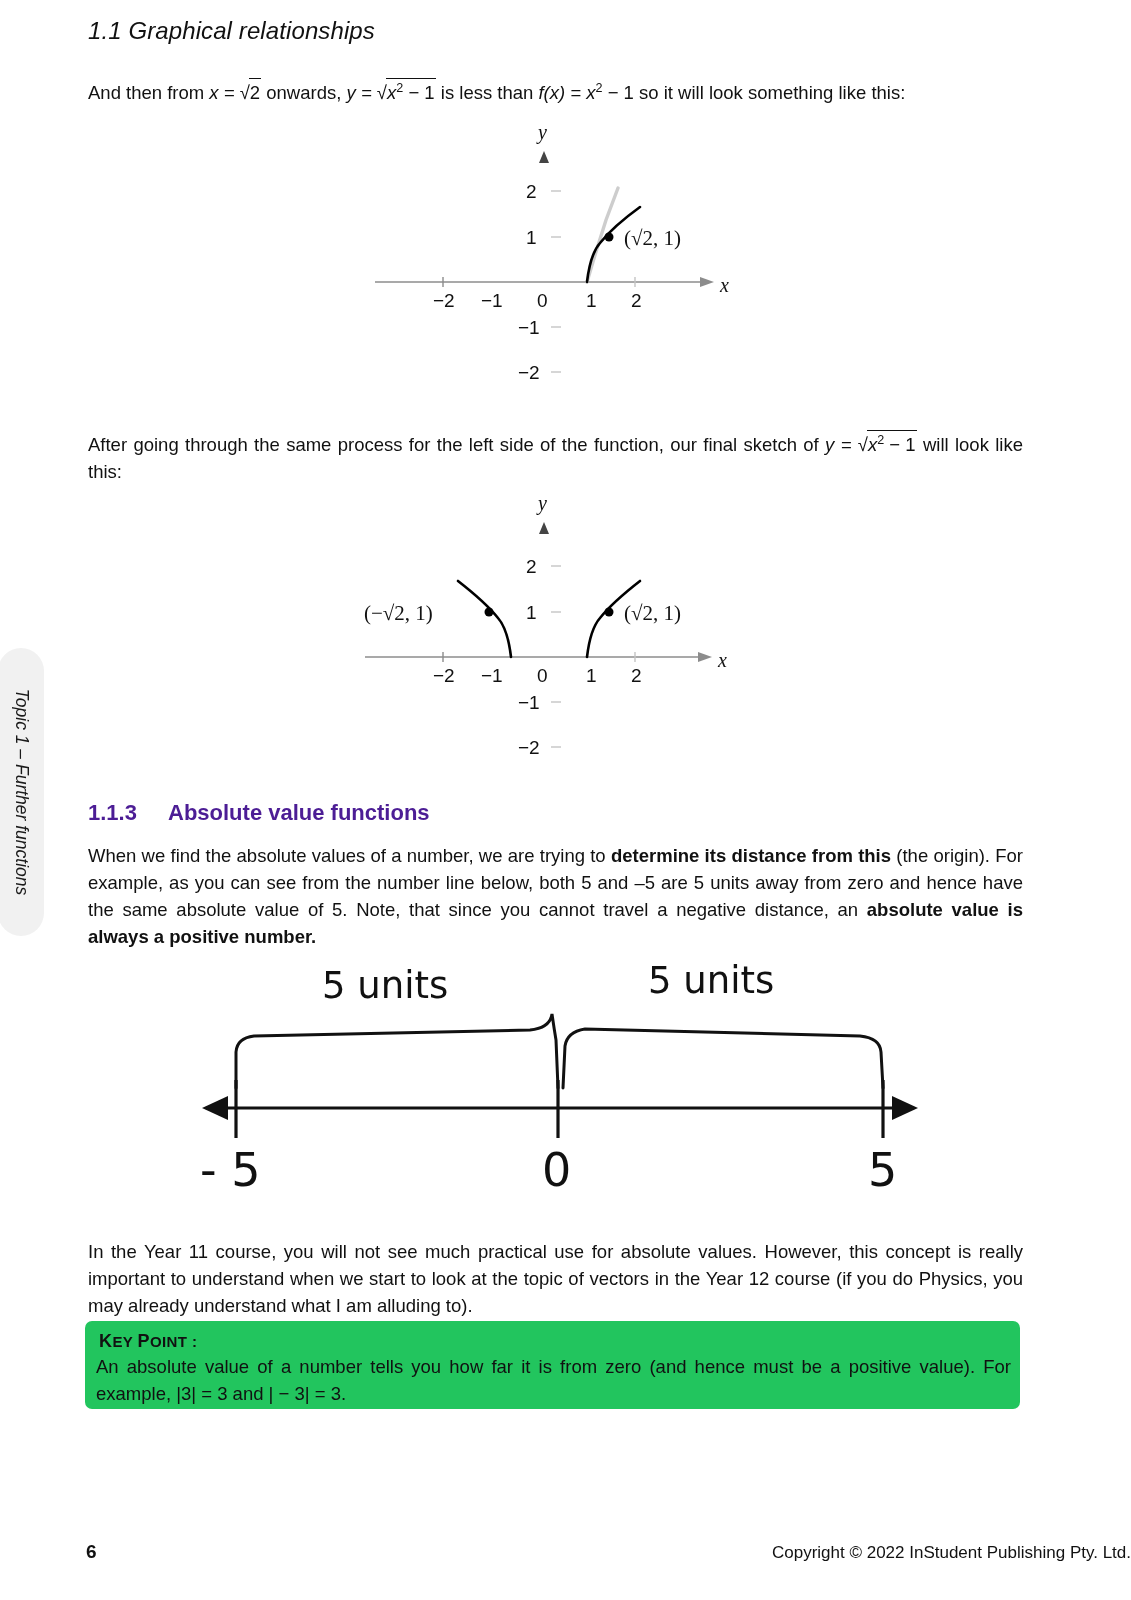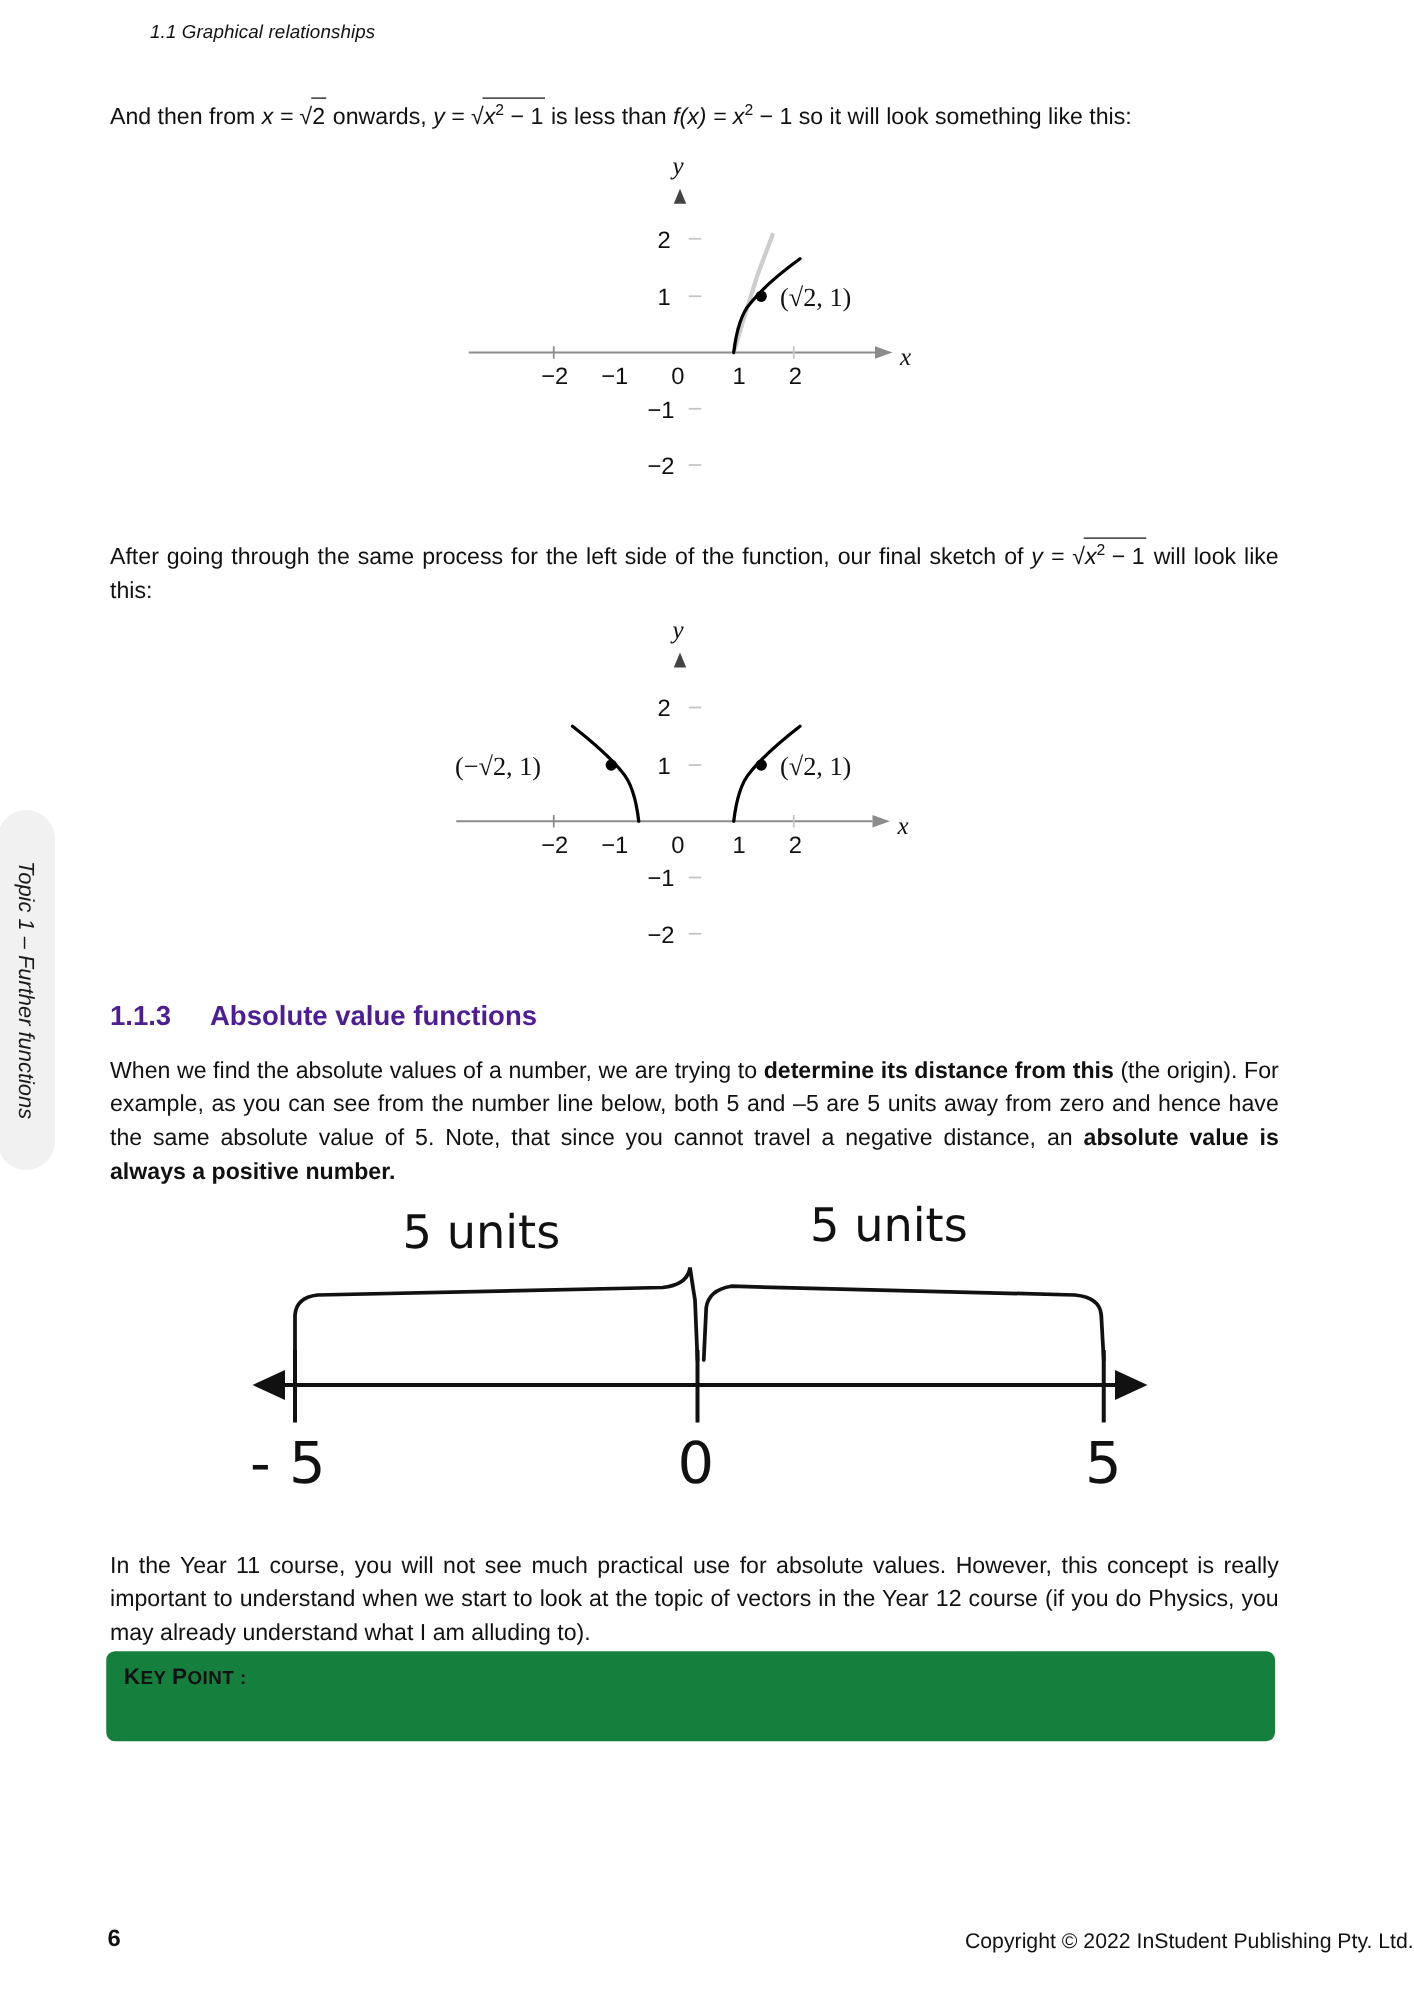--- a/index.html
+++ b/index.html
@@ -15,24 +15,23 @@
     color: #111111;
     overflow: hidden;
   }
 
   
   .running-header {
     position: absolute;
     left: 88px;
     top: 17px;
     font-style: italic;
-    font-size: 15px;
+    font-size: 24px;
     letter-spacing: .1px;
     color: #111;
-    margin-left: 32px;
   }
 
   
   .side-tab {
     position: absolute;
     left: -2px;
     top: 648px;
     width: 46px;
     height: 288px;
     background: #f1f1f1;
@@ -88,22 +87,22 @@
     color: #4c1d95;
   }
   .section-heading .num { display: inline-block; width: 80px; }
 
   
   .keypoint {
     position: absolute;
     left: 85px;
     top: 1321px;
     width: 935px;
-    height: 72px;
-    background: #15803d;
+    height: 88px;
+    background: #22c55e;
     border-radius: 7px;
   }
   .keypoint-title {
     position: absolute;
     left: 14px;
     top: 10px;
     font-weight: bold;
     font-size: 15px;
     letter-spacing: .4px;
   }
@@ -291,16 +290,17 @@
     <text class="nl-num" x="20" y="226">- 5</text>
     <text class="nl-num" x="362" y="226">0</text>
     <text class="nl-num" x="688" y="226">5</text>
   </svg>
 </div>
 
 <div class="para" style="left:88px; top:1238px; width:935px;">In the Year 11 course, you will not see much practical use for absolute values. However, this concept is really important to understand when we start to look at the topic of vectors in the Year 12 course (if you do Physics, you may already understand what I am alluding to).</div>
 
 <div class="keypoint">
   <div class="keypoint-title"><span class="kp-cap">K</span><span>EY </span><span class="kp-cap">P</span><span>OINT :</span></div>
+  <div class="keypoint-body">An absolute value of a number tells you how far it is from zero (and hence must be a positive value). For example, |3| = 3 and | − 3| = 3.</div>
 </div>
 
 <div class="footer-page">6</div>
 <div class="footer-copy">Copyright © 2022 InStudent Publishing Pty. Ltd.</div>
 
 </body></html>

